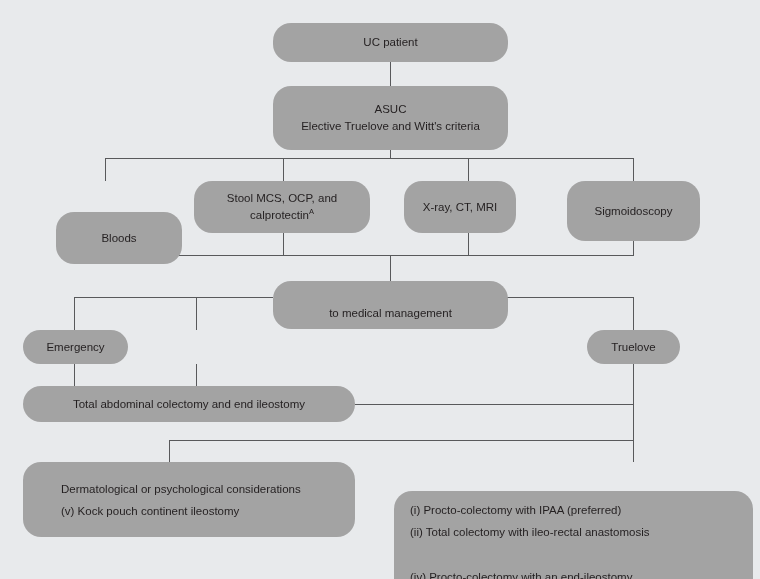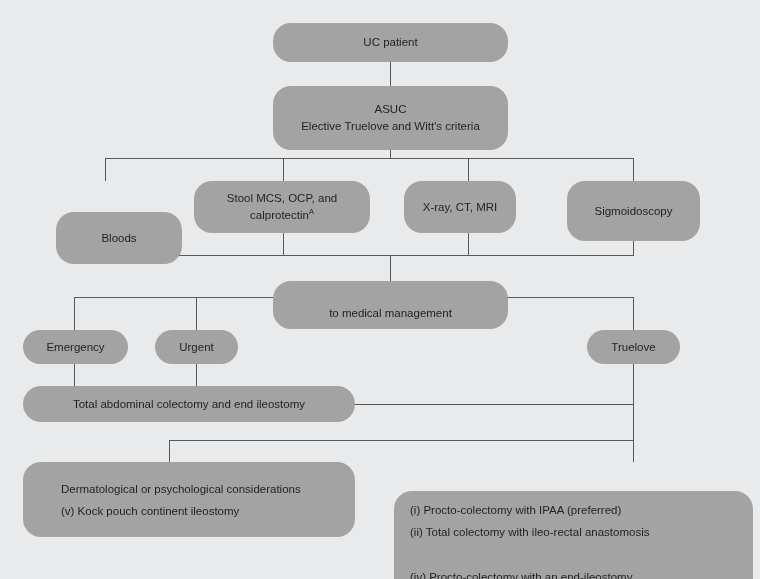--- a/index.html
+++ b/index.html
@@ -125,23 +125,20 @@
   </div>
 
   <div class="node" style="left:273px; top:281px; width:235px; height:48px;">
     <span class="txt"><br><span>to medical management</span></span>
   </div>
 
   <div class="node" style="left:23px; top:330px; width:105px; height:34px;">
     <span class="txt">Emergency</span>
   </div>
 
-  <div class="node" style="left:155px; top:330px; width:83px; height:34px;">
-    <span class="txt">Urgent</span>
-  </div>
 
   <div class="node" style="left:587px; top:330px; width:93px; height:34px;">
     <span class="txt">Truelove</span>
   </div>
 
   <div class="node" style="left:23px; top:386px; width:332px; height:36px;">
     <span class="txt">Total abdominal colectomy and end ileostomy</span>
   </div>
 
   <div class="node left-align" style="left:23px; top:462px; width:332px; height:75px;padding-left:20px;">

